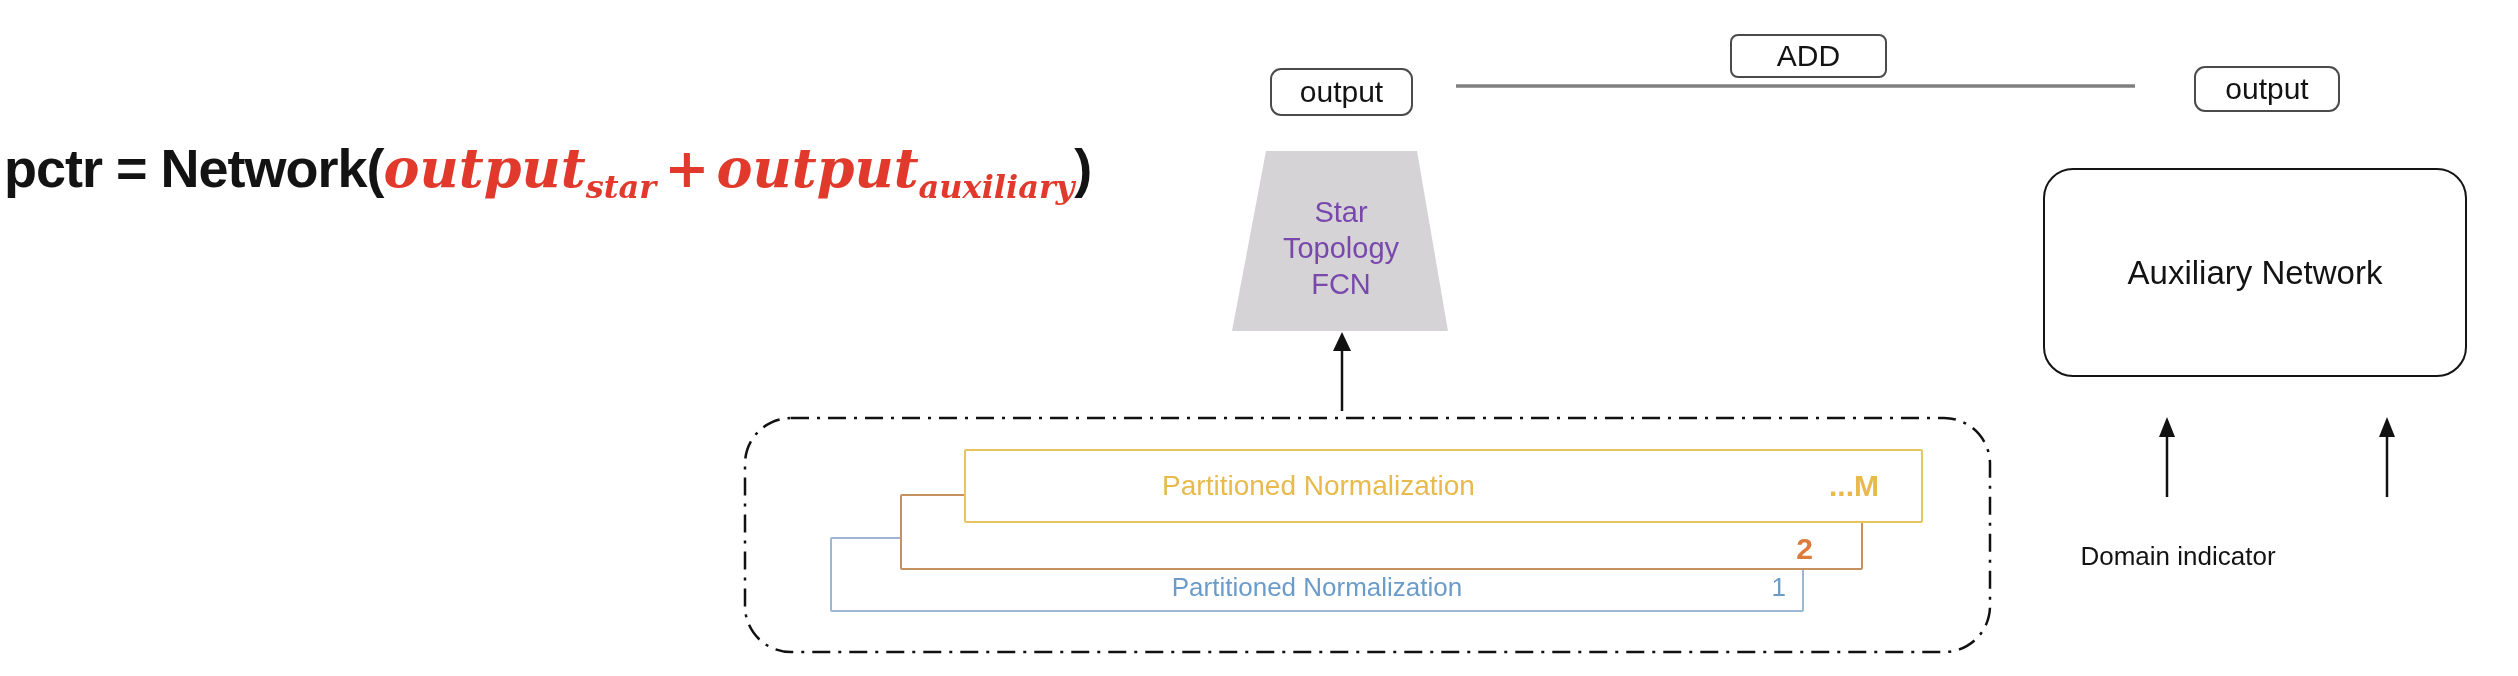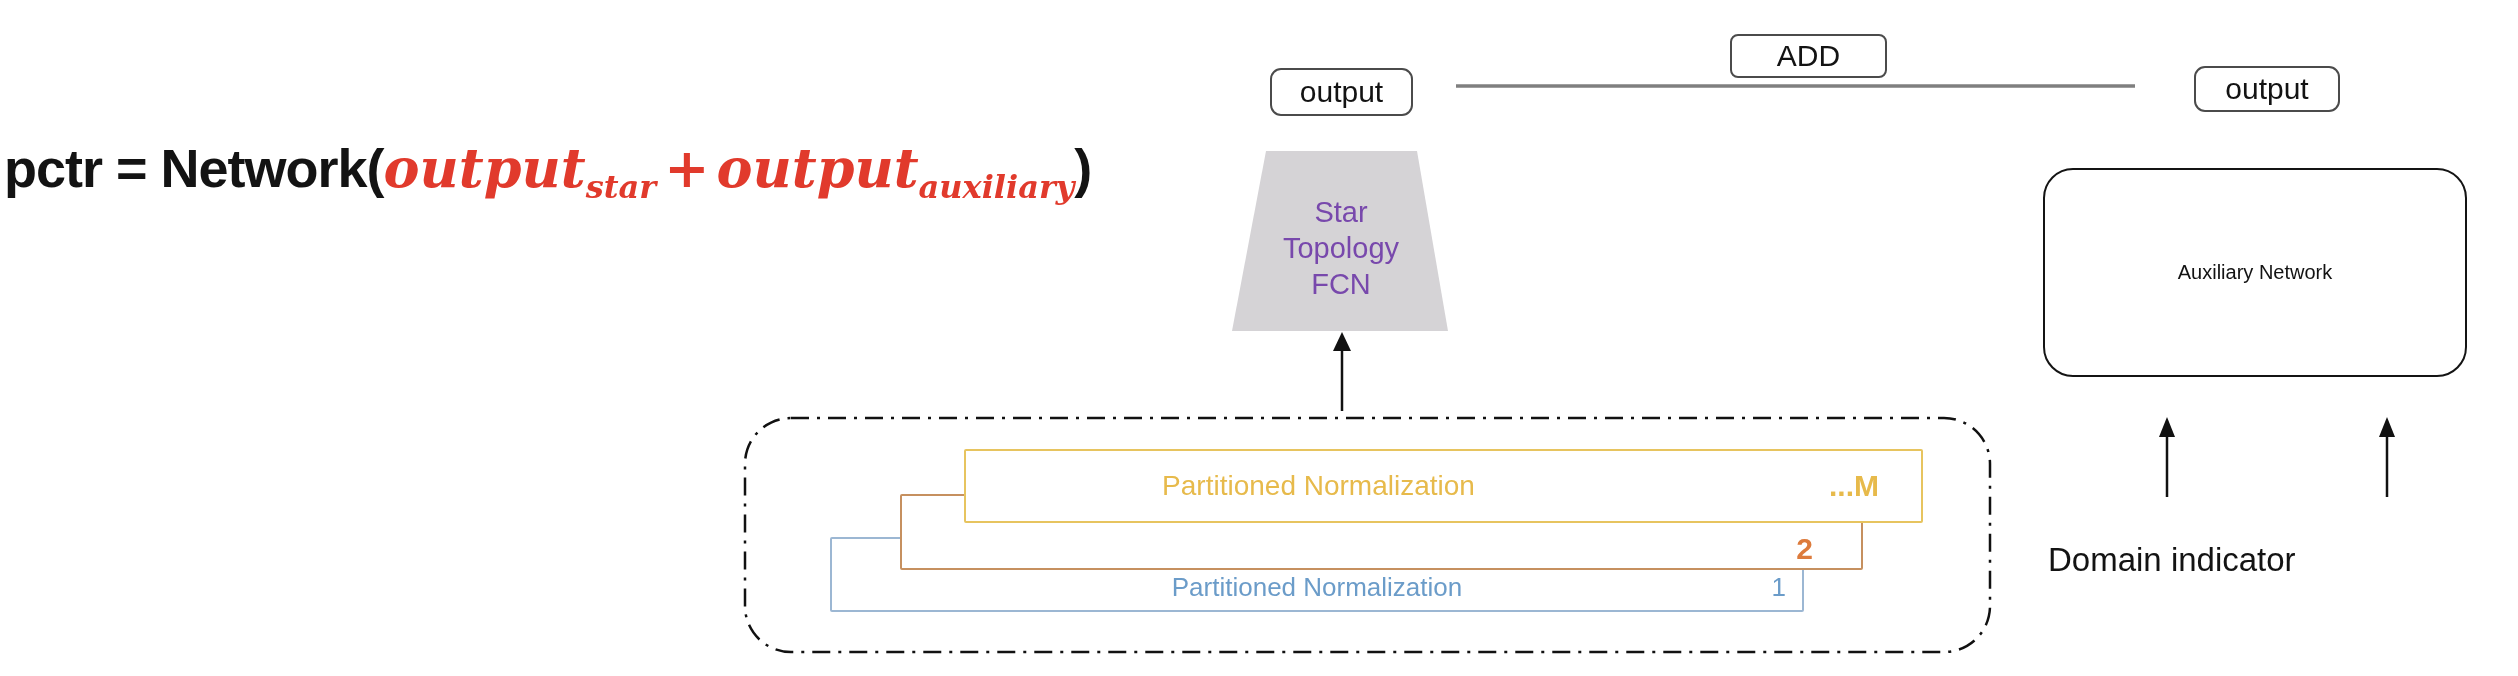--- a/index.html
+++ b/index.html
@@ -59,21 +59,21 @@
     color:#7848ac;
   }
 
   
   .aux-box{
     position:absolute;z-index:4;
     left:2043px;top:168px;width:424px;height:209px;
     border:2.5px solid #141414;border-radius:30px;
     box-sizing:border-box;background:#ffffff;
     display:flex;align-items:center;justify-content:center;
-    font-size:20px;color:#131313;
+    font-size:33px;color:#131313;
   }
 
   
   .pn{
     position:absolute;box-sizing:border-box;background:#ffffff;border-radius:2px;
   }
   .pn-m{left:964px;top:449px;width:959px;height:74px;border:2.5px solid #e7c45f;z-index:7;}
   .pn-2{left:900px;top:494px;width:963px;height:76px;border:2.5px solid #c6905f;z-index:6;}
   .pn-1{left:830px;top:537px;width:974px;height:75px;border:2.5px solid #9cb7d3;z-index:5;}
 
@@ -95,22 +95,22 @@
     text-align:center;font-size:26px;color:#6b9cc9;
   }
   .pn-1 .pn-index{
     position:absolute;right:16px;bottom:7px;
     font-size:26px;color:#6b9cc9;
   }
 
   
   .input-label{
     position:absolute;z-index:4;
-    top:541px;
-    font-size:33px;color:#131313;
+    top:541px;text-align:center;
+    font-size:26px;color:#131313;
   }
   .input-label.domain{left:2048px;width:260px;}
   .input-label.other {left:2282px;width:232px;}
 </style>
 </head>
 <body>
 
 <div id="canvas">
 
   <svg id="shapes" width="2518" height="676" viewBox="0 0 2518 676">

